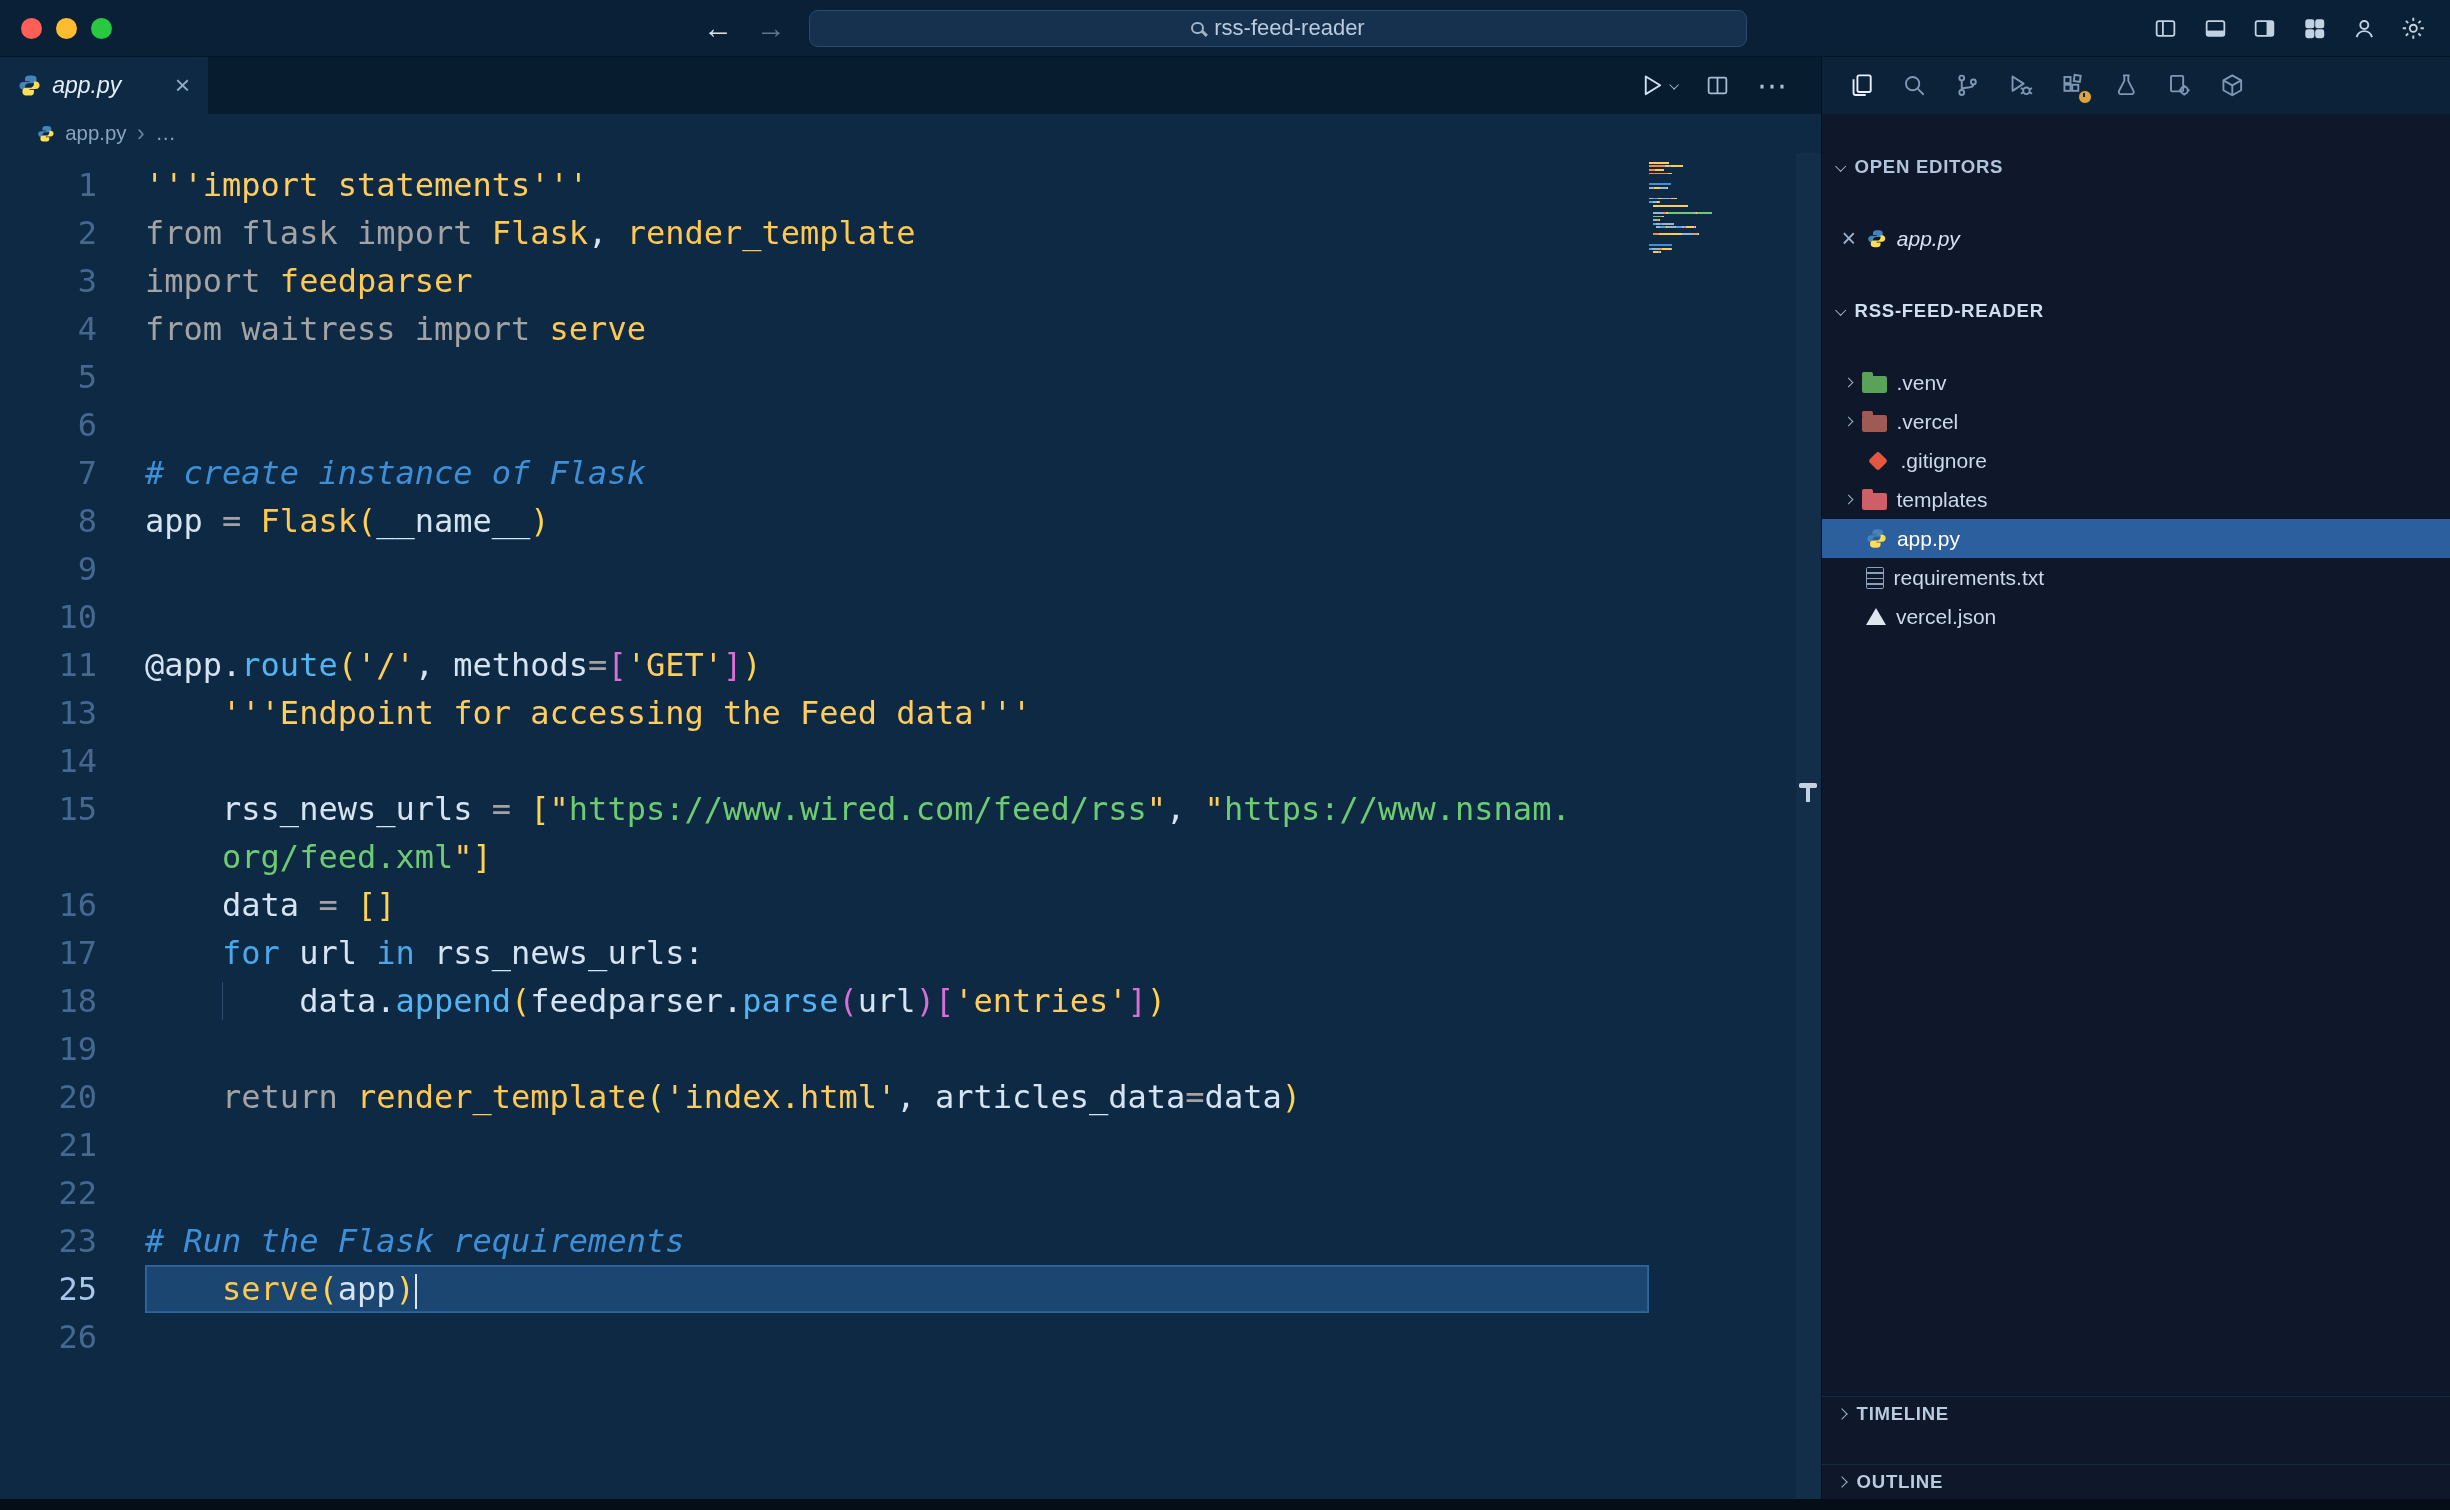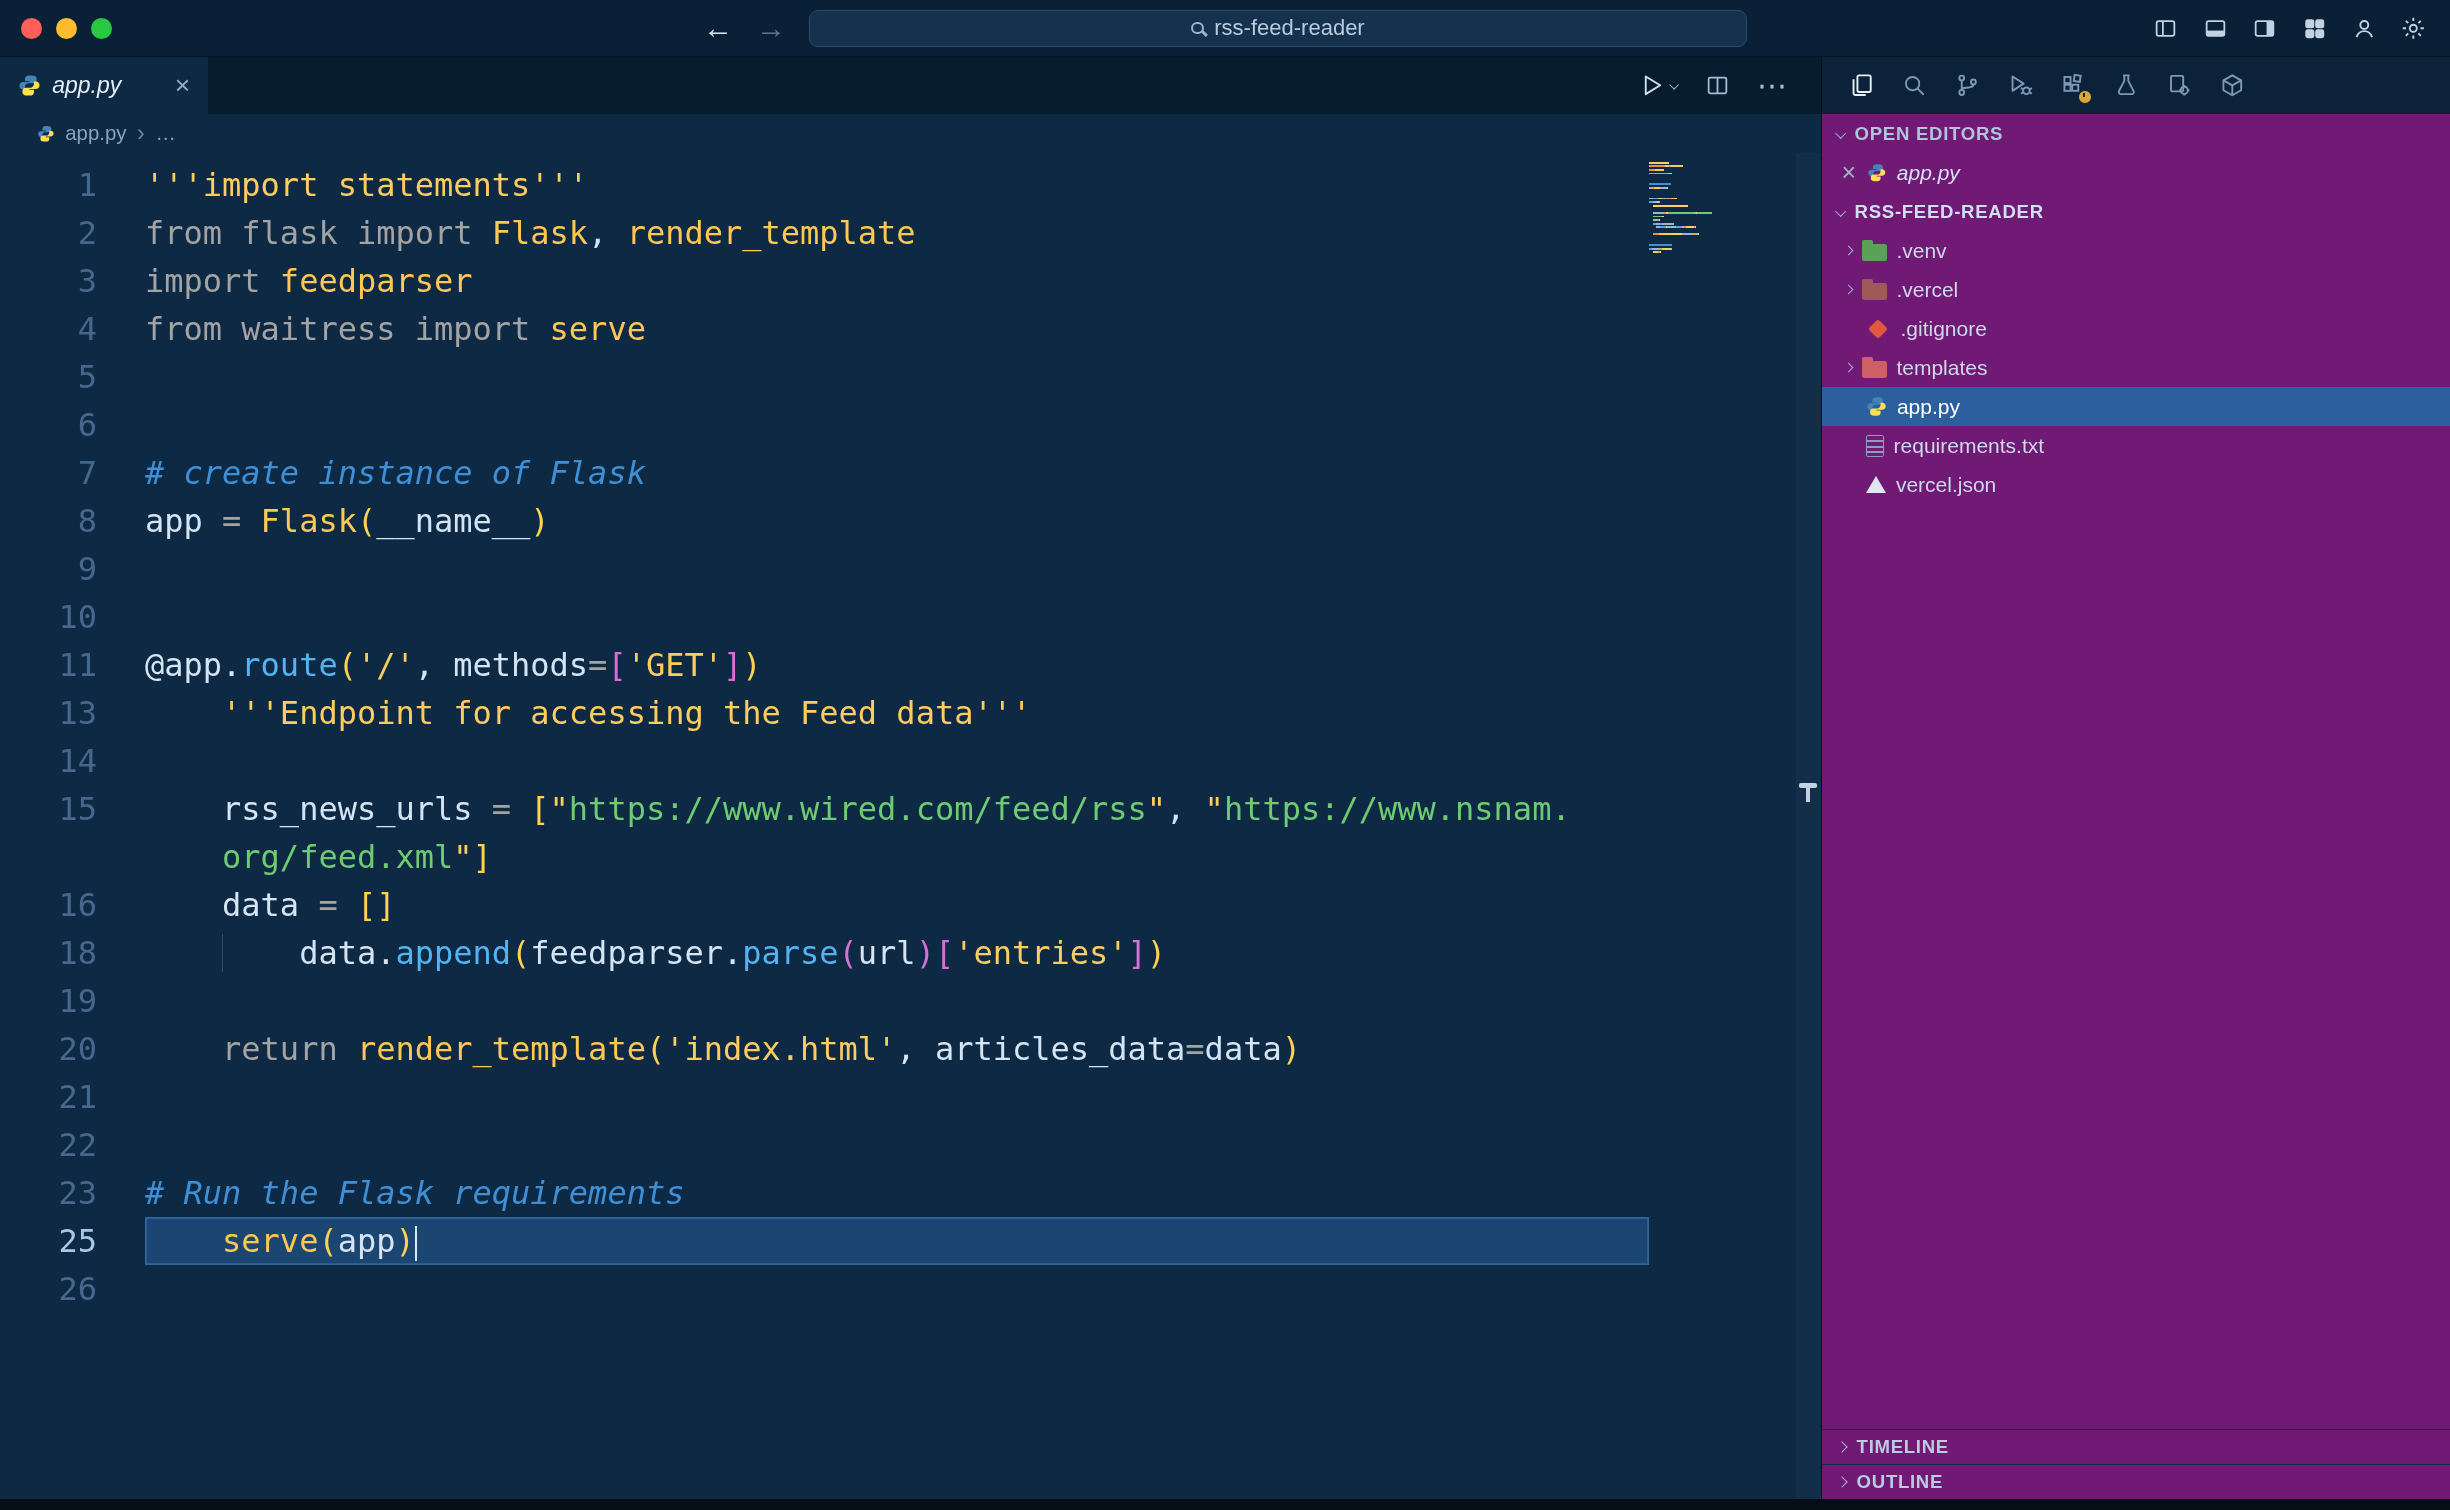--- a/index.html
+++ b/index.html
@@ -71,22 +71,22 @@
   .minimap-col { width:147px; flex-shrink:0; padding-top:8.9px; }
   .mm-row { height:2.7px; margin-bottom:0.9px; display:flex; }
   .mm-row span { height:1.8px; display:block; }
   .scroll-col { width:25px; flex-shrink:0; position:relative; background:rgba(255,255,255,0.025); }
   .scroll-marker { position:absolute; top:630px; left:2.7px; width:18.6px; height:5.3px;
                    background:#c2d2e2; border-radius:1.8px; }
   .scroll-marker::after { content:''; position:absolute; left:7px; top:5.3px; width:4.4px; height:14px;
                           background:#c2d2e2; }
 
   
-  .sidebar { flex:1; background:#701a75; border-left:1.8px solid #06111f;
-             display:flex; flex-direction:column; min-height:0; }
+  .sidebar { flex:1; background:#0f172a; border-left:1.8px solid #06111f;
+             display:flex; flex-direction:column; min-height:0;gap:33px; }
   .activity-row { height:57px; flex-shrink:0; background:#0b2239; display:flex; align-items:center;
                   gap:21px; padding-left:23px; }
   .act-icon { width:32px; height:32px; position:relative; display:flex; align-items:center;
               justify-content:center; color:#7f98b6; }
   .act-icon.active { color:#e8f1fa; }
   .act-icon svg { stroke:currentColor; fill:none; stroke-width:1.7; }
   .badge { position:absolute; right:-2.7px; bottom:-2.7px; width:14px; height:14px; border-radius:50%;
            background:#dba43c; border:1.8px solid #0b2239; }
   .badge::after { content:''; position:absolute; left:4.4px; top:1.8px; width:1.8px; height:4.4px; background:#10263e; }
 
@@ -241,20 +241,21 @@
             <div class="code-row"><div class="ln">7</div><div class="ct"><span class="tk-com"># create instance of Flask</span></div></div>
             <div class="code-row"><div class="ln">8</div><div class="ct"><span class="tk-id">app </span><span class="tk-kw">= </span><span class="tk-yid">Flask</span><span class="tk-b1">(</span><span class="tk-id">__name__</span><span class="tk-b1">)</span></div></div>
             <div class="code-row"><div class="ln">9</div><div class="ct"></div></div>
             <div class="code-row"><div class="ln">10</div><div class="ct"></div></div>
             <div class="code-row"><div class="ln">11</div><div class="ct"><span class="tk-id">@app</span><span class="tk-id">.</span><span class="tk-fn">route</span><span class="tk-b1">(</span><span class="tk-str">'/'</span><span class="tk-id">, </span><span class="tk-id">methods</span><span class="tk-kw">=</span><span class="tk-b2">[</span><span class="tk-str">'GET'</span><span class="tk-b2">]</span><span class="tk-b1">)</span></div></div>
             <div class="code-row"><div class="ln">13</div><div class="ct"><span class="tk-ws">    </span><span class="tk-str">'''Endpoint for accessing the Feed data'''</span></div></div>
             <div class="code-row"><div class="ln">14</div><div class="ct"></div></div>
             <div class="code-row"><div class="ln">15</div><div class="ct"><span class="tk-ws">    </span><span class="tk-id">rss_news_urls </span><span class="tk-kw">= </span><span class="tk-b1">[</span><span class="tk-str">"</span><span class="tk-lnk">https://www.wired.com/feed/rss</span><span class="tk-str">"</span><span class="tk-id">, </span><span class="tk-str">"</span><span class="tk-lnk">https://www.nsnam.</span></div></div>
             <div class="code-row"><div class="ln"></div><div class="ct"><span class="tk-ws">    </span><span class="tk-lnk">org/feed.xml</span><span class="tk-str">"</span><span class="tk-b1">]</span></div></div>
             <div class="code-row"><div class="ln">16</div><div class="ct"><span class="tk-ws">    </span><span class="tk-id">data </span><span class="tk-kw">= </span><span class="tk-b1">[]</span></div></div>
+            <div class="code-row"><div class="ln">17</div><div class="ct"><span class="tk-ws">    </span><span class="tk-ctl">for </span><span class="tk-id">url </span><span class="tk-ctl">in </span><span class="tk-id">rss_news_urls</span><span class="tk-id">:</span></div></div>
             <div class="code-row"><div class="ln">18</div><div class="ct"><span class="guide"></span><span class="tk-ws">        </span><span class="tk-id">data</span><span class="tk-id">.</span><span class="tk-fn">append</span><span class="tk-b1">(</span><span class="tk-id">feedparser</span><span class="tk-id">.</span><span class="tk-fn">parse</span><span class="tk-b2">(</span><span class="tk-id">url</span><span class="tk-b2">)</span><span class="tk-b2">[</span><span class="tk-str">'entries'</span><span class="tk-b2">]</span><span class="tk-b1">)</span></div></div>
             <div class="code-row"><div class="ln">19</div><div class="ct"></div></div>
             <div class="code-row"><div class="ln">20</div><div class="ct"><span class="tk-ws">    </span><span class="tk-kw">return </span><span class="tk-yid">render_template</span><span class="tk-b1">(</span><span class="tk-str">'index.html'</span><span class="tk-id">, </span><span class="tk-id">articles_data</span><span class="tk-kw">=</span><span class="tk-id">data</span><span class="tk-b1">)</span></div></div>
             <div class="code-row"><div class="ln">21</div><div class="ct"></div></div>
             <div class="code-row"><div class="ln">22</div><div class="ct"></div></div>
             <div class="code-row"><div class="ln">23</div><div class="ct"><span class="tk-com"># Run the Flask requirements</span></div></div>
             <div class="code-row current"><div class="ln">25</div><div class="ct"><span class="tk-ws">    </span><span class="tk-yid">serve</span><span class="tk-b1">(</span><span class="tk-id">app</span><span class="tk-b1">)</span><span class="cursor"></span></div></div>
             <div class="code-row"><div class="ln">26</div><div class="ct"></div></div>
           </div>
         <div class="minimap-col">

